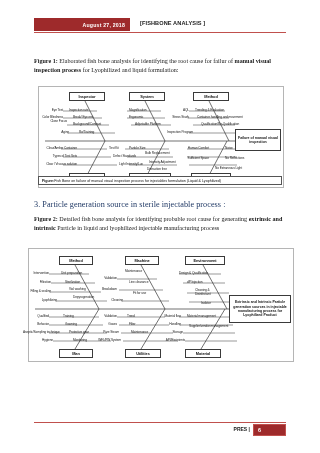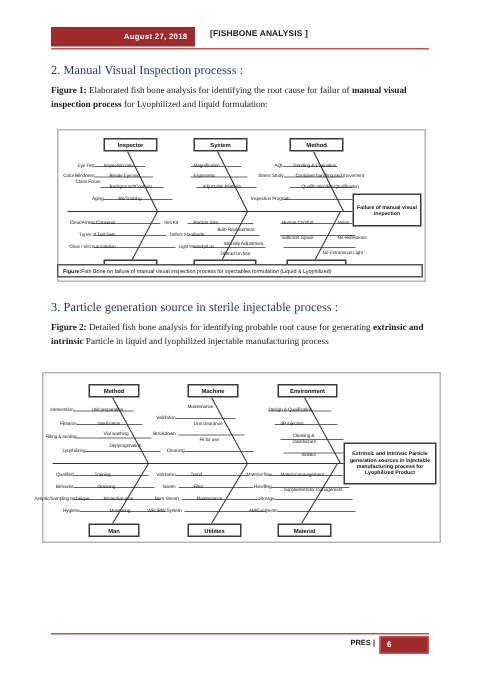--- a/index.html
+++ b/index.html
@@ -93,21 +93,20 @@
 <body>
 
 <div class="page">
 
   <div class="header">
     <div class="hdr-date">August 27, 2018</div>
     <div class="hdr-title">[FISHBONE ANALYSIS ]</div>
     <div class="hdr-rule"></div>
   </div>
 
-  <div class="h2" style="left:34px;top:42px;">2.  Manual Visual Inspection processs :</div>
 
   <div class="para" style="left:34px;top:57px;">
     <b>Figure 1:</b><span> Elaborated fish bone analysis for identifying the root cause for failur of </span><b>manual visual inspection process</b><span> for Lyophilized and liquid formulation:</span>
   </div>
 
   <div class="figbox" style="left:38px;top:86px;width:244px;height:100px;">
 
     <svg class="fish" viewBox="0 0 244 100">
 
       <line x1="6" y1="54" x2="196" y2="54" stroke="#333" stroke-width="0.7"></line>

